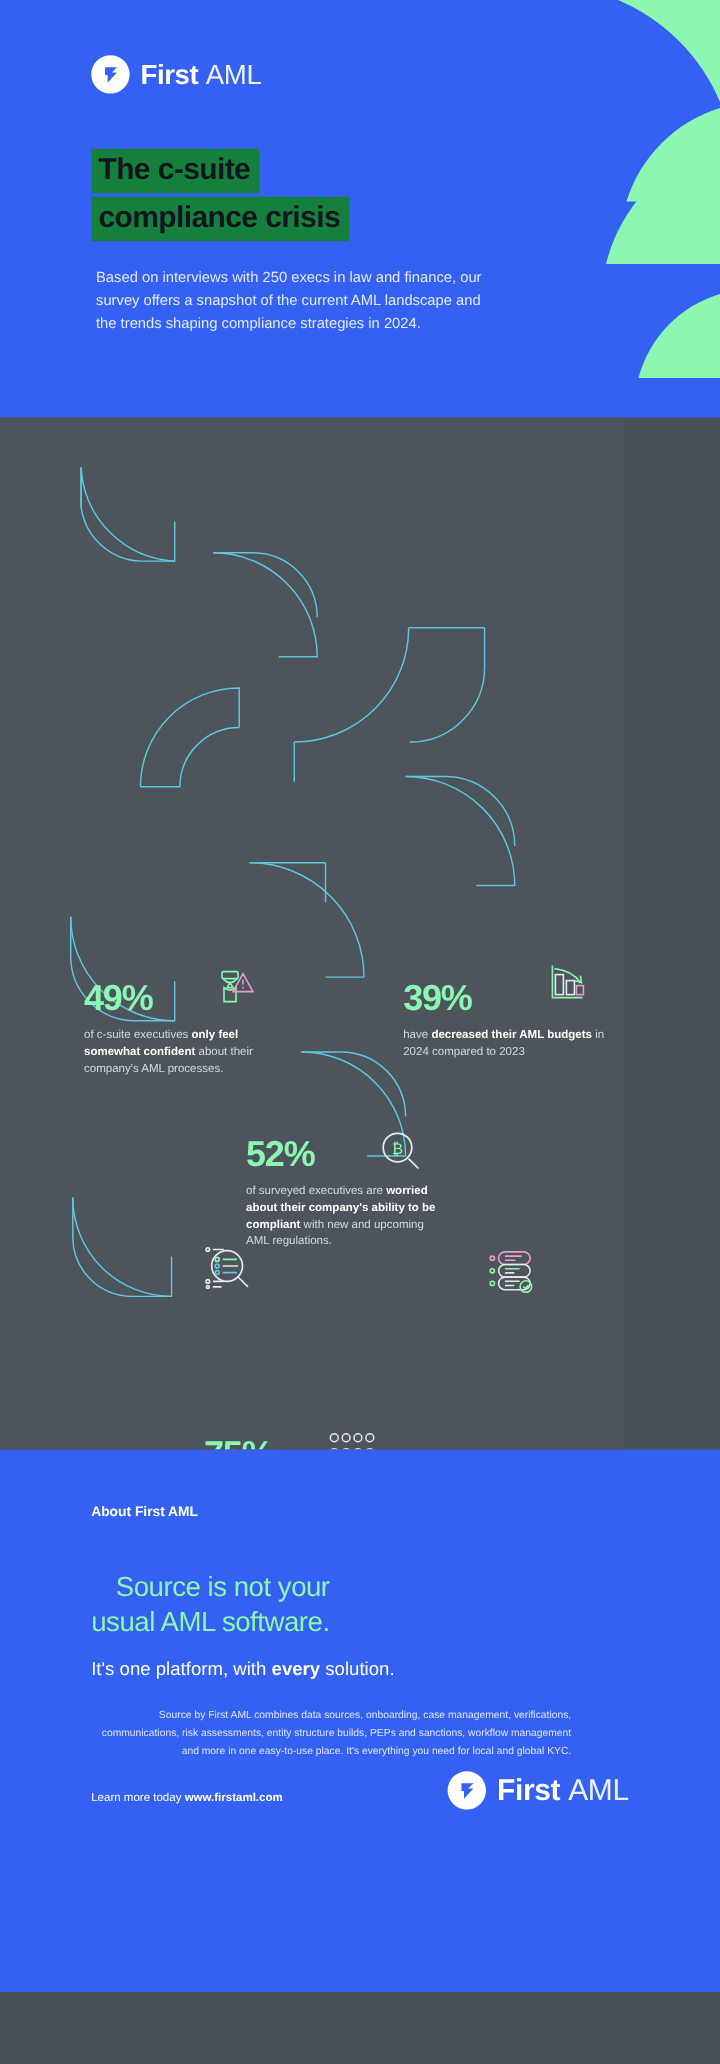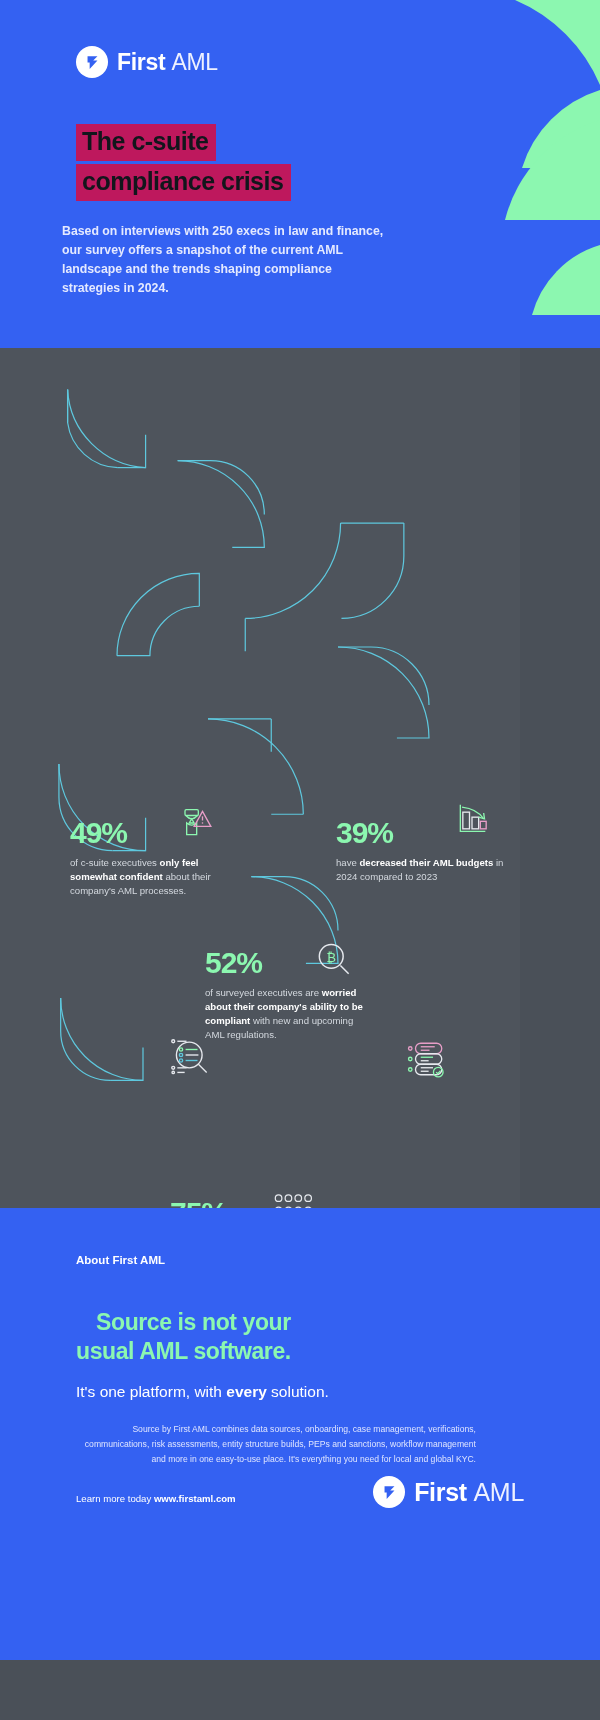--- a/index.html
+++ b/index.html
@@ -25,30 +25,30 @@
   .logo-mark {
     width:32px; height:32px; border-radius:50%;
     background:#ffffff; display:flex; align-items:center; justify-content:center;
   }
   .logo-text { font-size:23px; letter-spacing:-.3px; color:#fff; font-weight:700; }
   .logo-text .light { font-weight:400; color:#eef1ff; }
 
   .title-wrap { position:absolute; left:76px; top:124px; }
   .title-line {
     display:inline-block;
-    background:#be185d;
+    background:#15803d;
     color:#12161c;
     font-size:25px; font-weight:700;
     letter-spacing:-.5px;
     padding:3px 8px 5px 6px;
     margin-bottom:3px;
   }
   .hero-sub {
-    position:absolute; left:62px; top:222px; width:330px;
-    color:#e4e9ff; font-size:12.3px; line-height:1.55;font-weight:bold;
+    position:absolute; left:80px; top:222px; width:330px;
+    color:#e4e9ff; font-size:12.3px; line-height:1.55;
   }
 
   
   .stats {
     position:relative;
     width:520px; height:860px;
     background:#4e545c;
     overflow:hidden;
   }
   .arcs { position:absolute; inset:0; pointer-events:none; }
@@ -69,21 +69,21 @@
   .footer {
     position:relative;
     width:600px; height:452px;
     background:#3461f2;
     overflow:hidden;
     text-align:right;
   }
   .about-label { position:absolute; left:76px; top:46px; color:#fff; font-size:11.5px; font-weight:700; }
   .f-head {
     position:absolute; left:76px; top:100px;
-    color:#8cf7b0; font-size:23px; font-weight:700; line-height:1.28; letter-spacing:-.4px;
+    color:#8cf7b0; font-size:23px; font-weight:400; line-height:1.28; letter-spacing:-.4px;
   }
   .f-sub { position:absolute; left:76px; top:175px; color:#fff; font-size:15.5px; font-weight:400; }
   .f-sub b { font-weight:700; }
   .f-body { position:absolute; left:76px; top:214px; width:400px; color:#dfe5ff; font-size:8.6px; line-height:1.75; }
   .f-learn { position:absolute; left:76px; top:285px; color:#fff; font-size:9.6px; }
   .f-learn b { font-weight:700; }
   .f-logo { position:absolute; right:76px; top:268px; display:flex; align-items:center; gap:9px; }
   .f-logo .logo-text { font-size:25px; }
 </style>
 </head>

